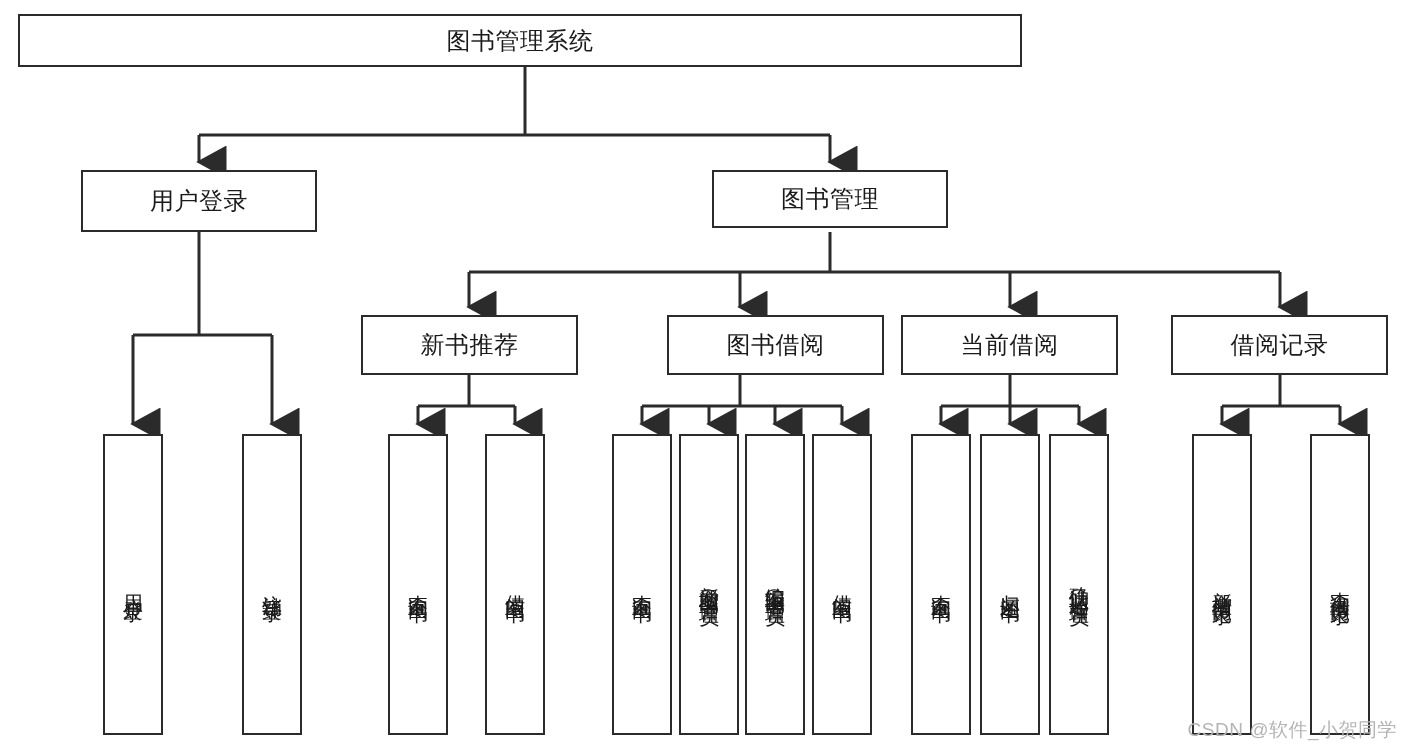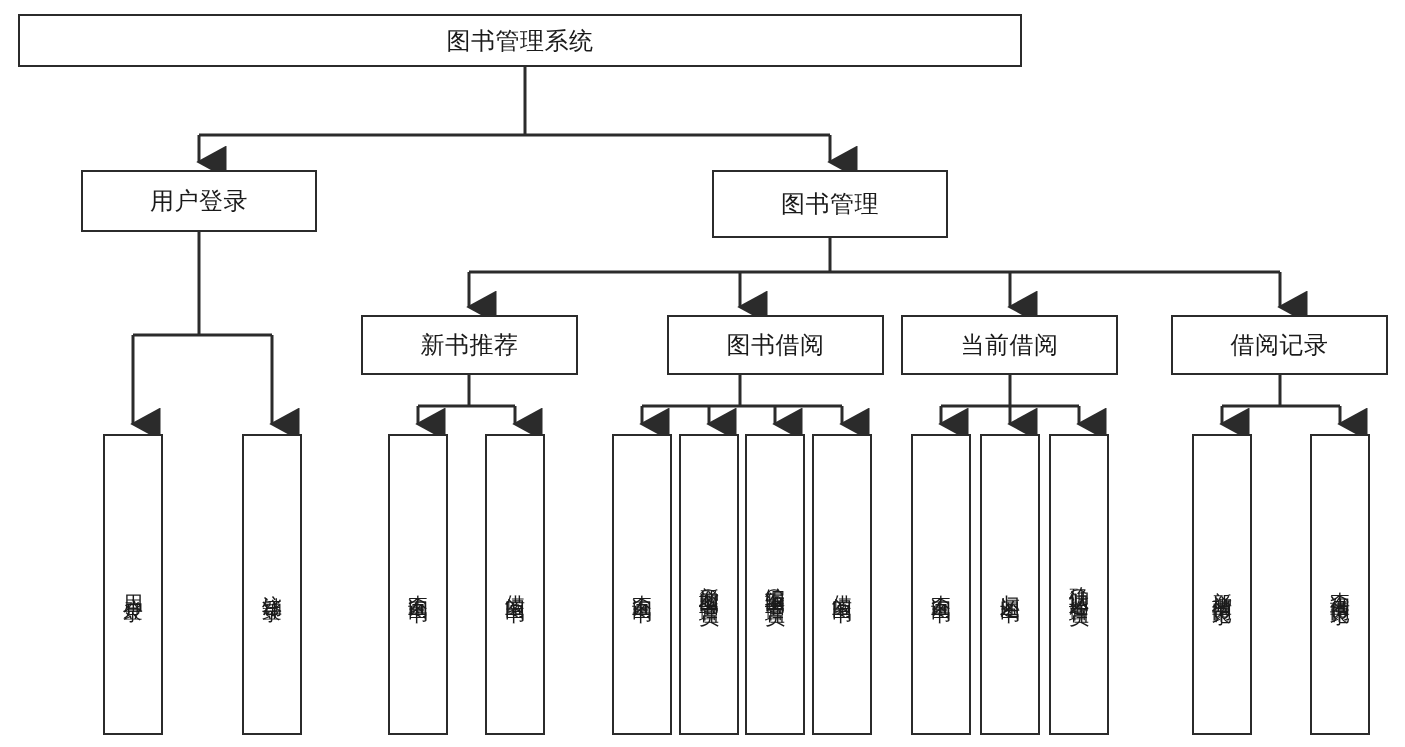--- a/index.html
+++ b/index.html
@@ -117,21 +117,21 @@
     </g>
   </svg>
 
   <div class="node-box" style="left:18px; top:14px; width:1004px; height:53px;">
     <span class="node-label">图书管理系统</span>
   </div>
 
   <div class="node-box" style="left:81px; top:170px; width:236px; height:62px;">
     <span class="node-label">用户登录</span>
   </div>
-  <div class="node-box" style="left:712px; top:170px; width:236px; height:68px;">
+  <div class="node-box" style="left:712px; top:170px; width:236px; height:58px;">
     <span class="node-label">图书管理</span>
   </div>
 
   <div class="node-box" style="left:361px; top:315px; width:217px; height:60px;">
     <span class="node-label">新书推荐</span>
   </div>
   <div class="node-box" style="left:667px; top:315px; width:217px; height:60px;">
     <span class="node-label">图书借阅</span>
   </div>
   <div class="node-box" style="left:901px; top:315px; width:217px; height:60px;">
@@ -178,14 +178,15 @@
     <span class="node-label">确认归还（管理员）</span>
   </div>
 
   <div class="node-box vertical" style="left:1192px; top:434px; width:60px; height:301px;">
     <span class="node-label">新增借阅记录</span>
   </div>
   <div class="node-box vertical" style="left:1310px; top:434px; width:60px; height:301px;">
     <span class="node-label">查询借阅记录</span>
   </div>
 
+  <div id="watermark">CSDN @软件_小贺同学</div>
 
 </div>
 
 </body></html>

